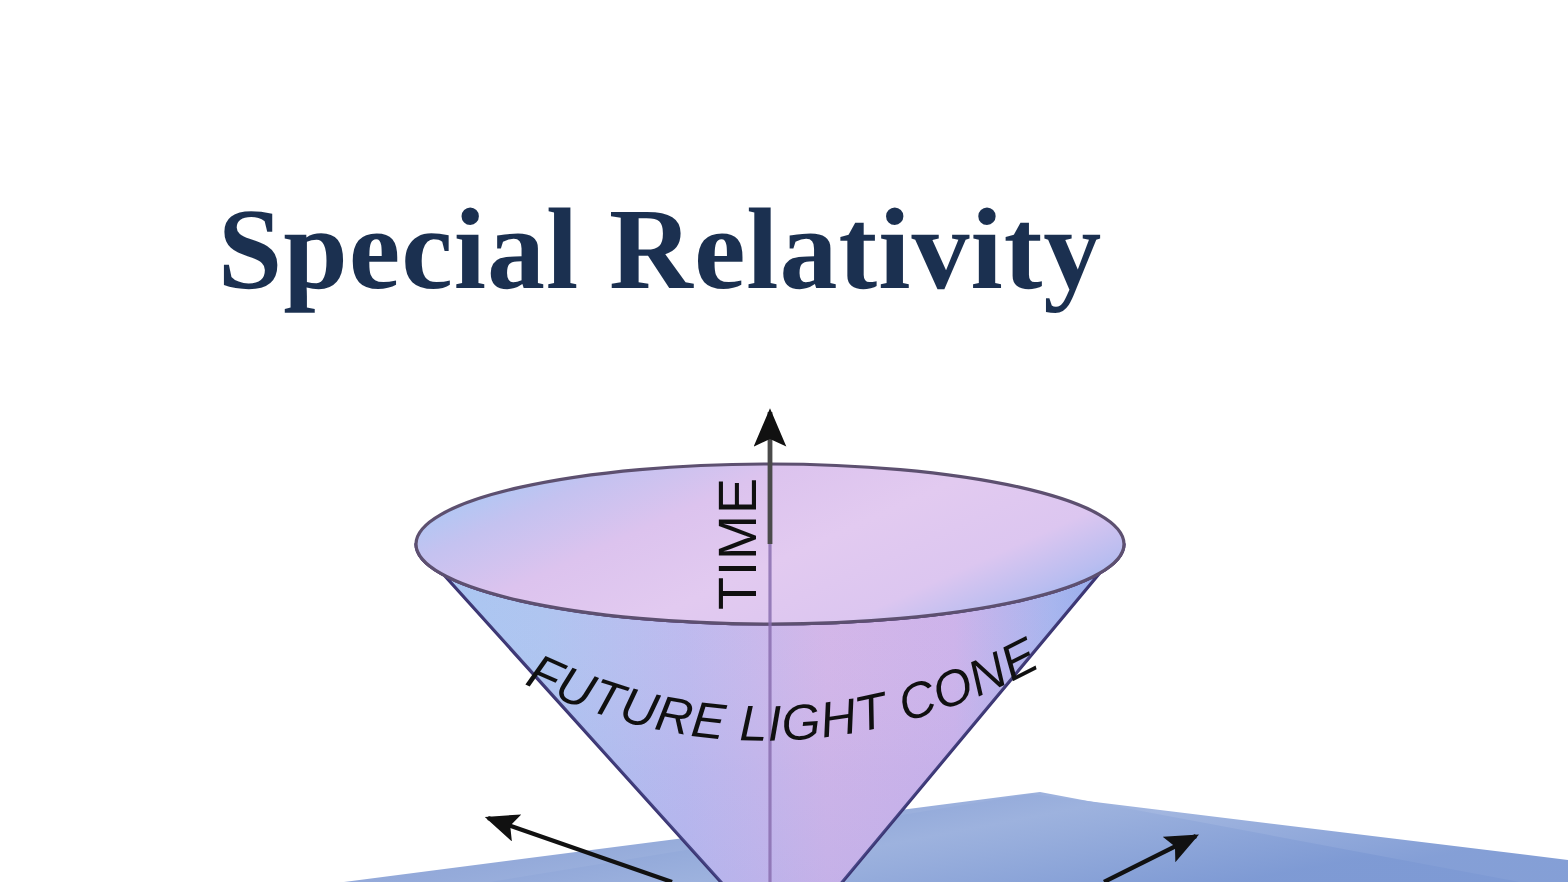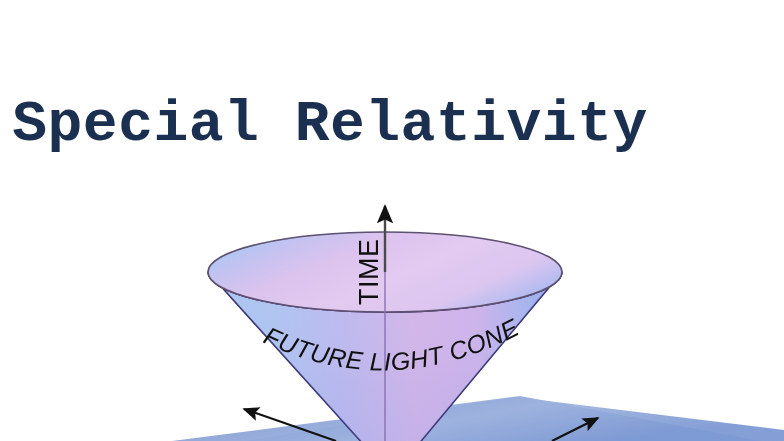--- a/index.html
+++ b/index.html
@@ -16,21 +16,21 @@
     height: 441px;
     background: #ffffff;
     overflow: hidden;
   }
   #slide-title {
     position: absolute;
     left: 0;
     top: 96px;
     width: 660px;
     text-align: center;
-    font-family: Liberation Mono, monospace;
+    font-family: Liberation Serif, serif;
     font-weight: bold;
     font-size: 58px;
     letter-spacing: 0.5px;
     color: #1b3050;
     line-height: 1.0;
     white-space: nowrap;
   }
   #lightcone-figure {
     position: absolute;
     left: 0;

